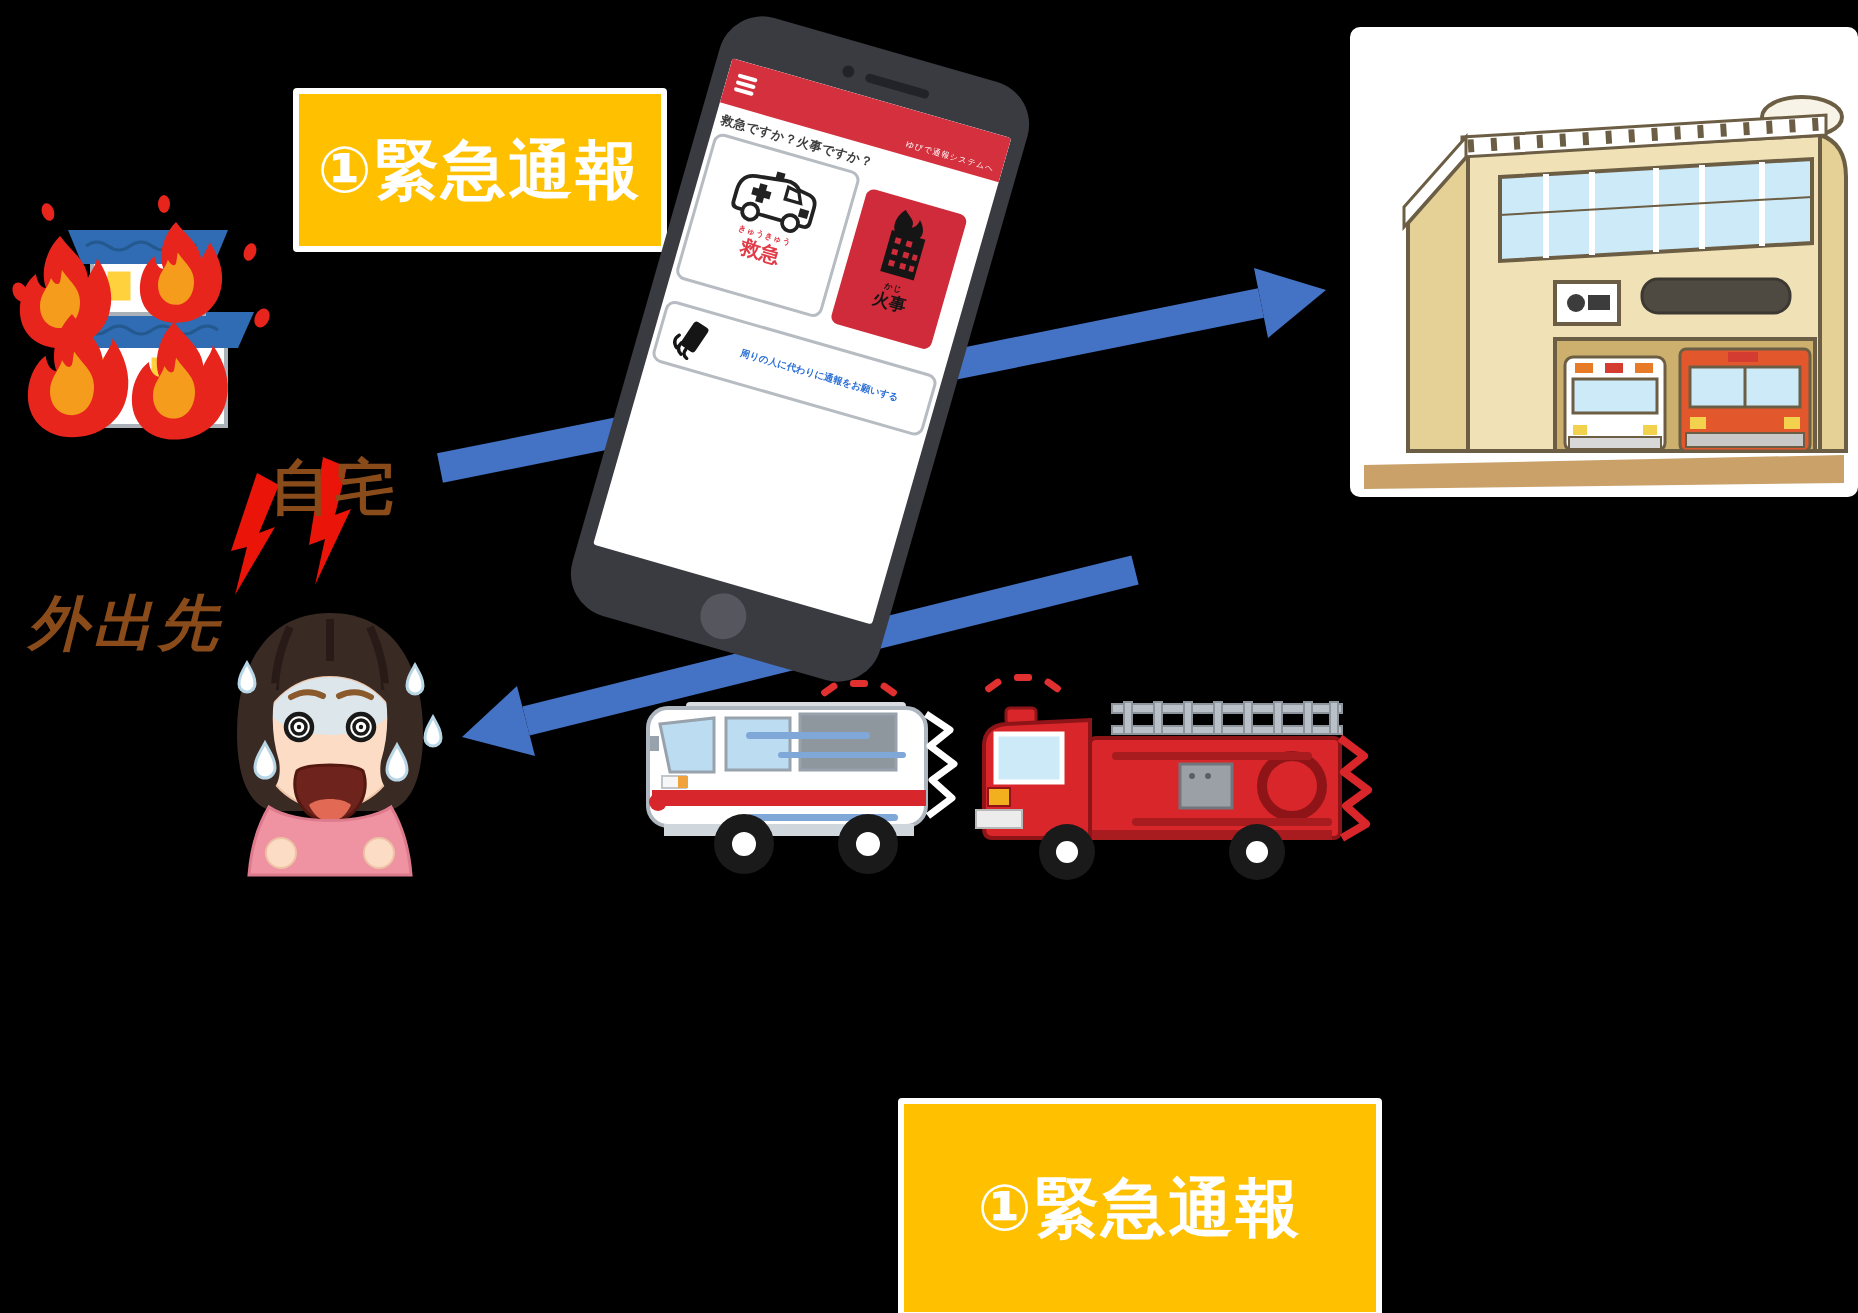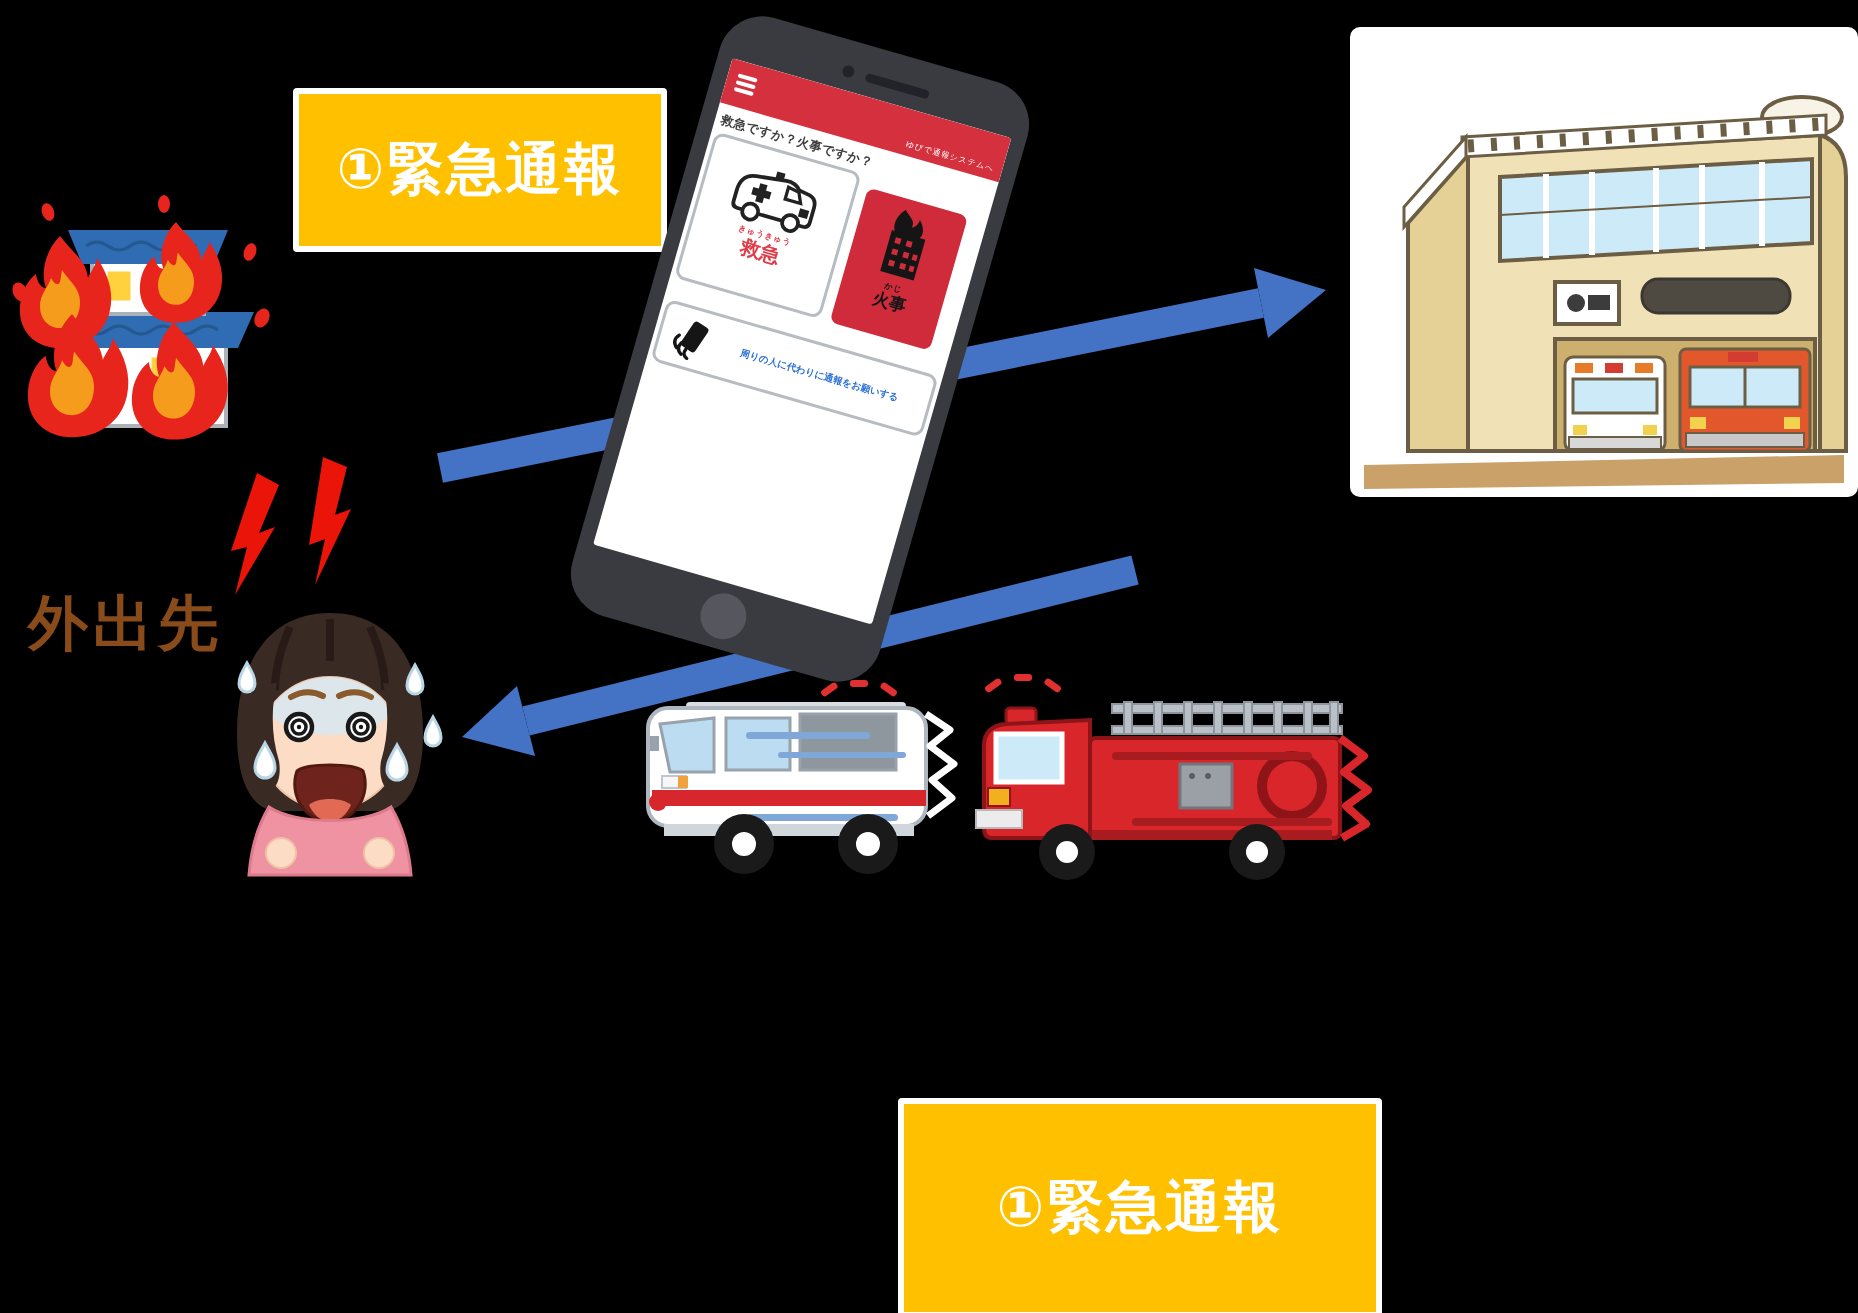--- a/index.html
+++ b/index.html
@@ -2,21 +2,21 @@
 <html><head>
 <meta charset="utf-8">
 <style>
   html,body{margin:0;padding:0;background:#000;}
   .stage{position:relative;width:1858px;height:1313px;background:#000;overflow:hidden;
          font-family:"DejaVu Sans",sans-serif;}
   .arrows{position:absolute;left:0;top:0;z-index:1;}
   .illus{position:absolute;z-index:2;overflow:visible;}
   .step-box{position:absolute;z-index:3;background:#FFC000;border:6px solid #fff;border-radius:4px;
             display:flex;align-items:center;justify-content:center;color:#fff;
-            font-size:56px;font-weight:bold;letter-spacing:3px;white-space:nowrap;}
+            font-size:64px;font-weight:bold;letter-spacing:3px;white-space:nowrap;}
   .loc-label{position:absolute;z-index:3;color:#8A4B1A;font-size:60px;font-weight:bold;letter-spacing:5px;white-space:nowrap;}
   
   .phone{position:absolute;left:640px;top:38px;width:320px;height:622px;background:#3a3b41;
          border-radius:44px;transform:rotate(16deg);z-index:4;}
   .phone-camera{position:absolute;top:25px;left:50%;margin-left:-36px;width:12px;height:12px;border-radius:50%;background:#222329;}
   .phone-speaker{position:absolute;top:27px;left:50%;margin-left:-12px;width:66px;height:9px;border-radius:5px;background:#222329;}
   .phone-home{position:absolute;bottom:10px;left:50%;transform:translateX(-50%);width:46px;height:46px;border-radius:50%;background:#55565e;}
   .phone-screen{position:absolute;left:15px;right:15px;top:50px;bottom:66px;background:#fff;border-radius:3px;overflow:hidden;}
   .app-header{height:46px;background:#D5303E;position:relative;}
   .menu-icon{position:absolute;left:10px;top:13px;width:20px;}
@@ -78,22 +78,23 @@
     <use href="#flame" transform="translate(120,126) scale(1.05)"></use>
     <g fill="#E8251D">
       <ellipse cx="8" cy="96" rx="7" ry="10" transform="rotate(-25 8 96)"></ellipse>
       <ellipse cx="250" cy="122" rx="7" ry="10" transform="rotate(25 250 122)"></ellipse>
       <ellipse cx="238" cy="56" rx="6" ry="9" transform="rotate(20 238 56)"></ellipse>
       <ellipse cx="152" cy="8" rx="6" ry="9"></ellipse>
       <ellipse cx="36" cy="16" rx="6" ry="9" transform="rotate(-20 36 16)"></ellipse>
     </g>
   </svg>
 
-
-  <div class="loc-label" style="left:28px;top:584px;">外出先</div>
+  <div class="loc-label" style="left:270px;top:448px;">自宅</div>
+
+  <div class="loc-label" style="left:28px;top:584px;font-style:italic;">外出先</div>
 
   <svg class="illus" style="left:195px;top:455px;" width="270" height="420" viewBox="0 0 270 420">
     <g fill="#EA1408">
       <polygon points="62,18 84,30 64,78 80,72 40,140 52,92 36,96"></polygon>
       <polygon points="128,2 152,12 140,60 156,54 120,130 130,84 114,90"></polygon>
     </g>
     <path d="M135,158 C72,158 42,210 42,278 C42,330 58,352 78,356 L192,356 C212,352 228,330 228,278 C228,210 198,158 135,158 Z" fill="#3a2a24"></path>
     <g stroke="#281a16" stroke-width="8" fill="none">
       <path d="M95,172 C85,195 80,215 80,235"></path>
       <path d="M135,164 L135,206"></path>

